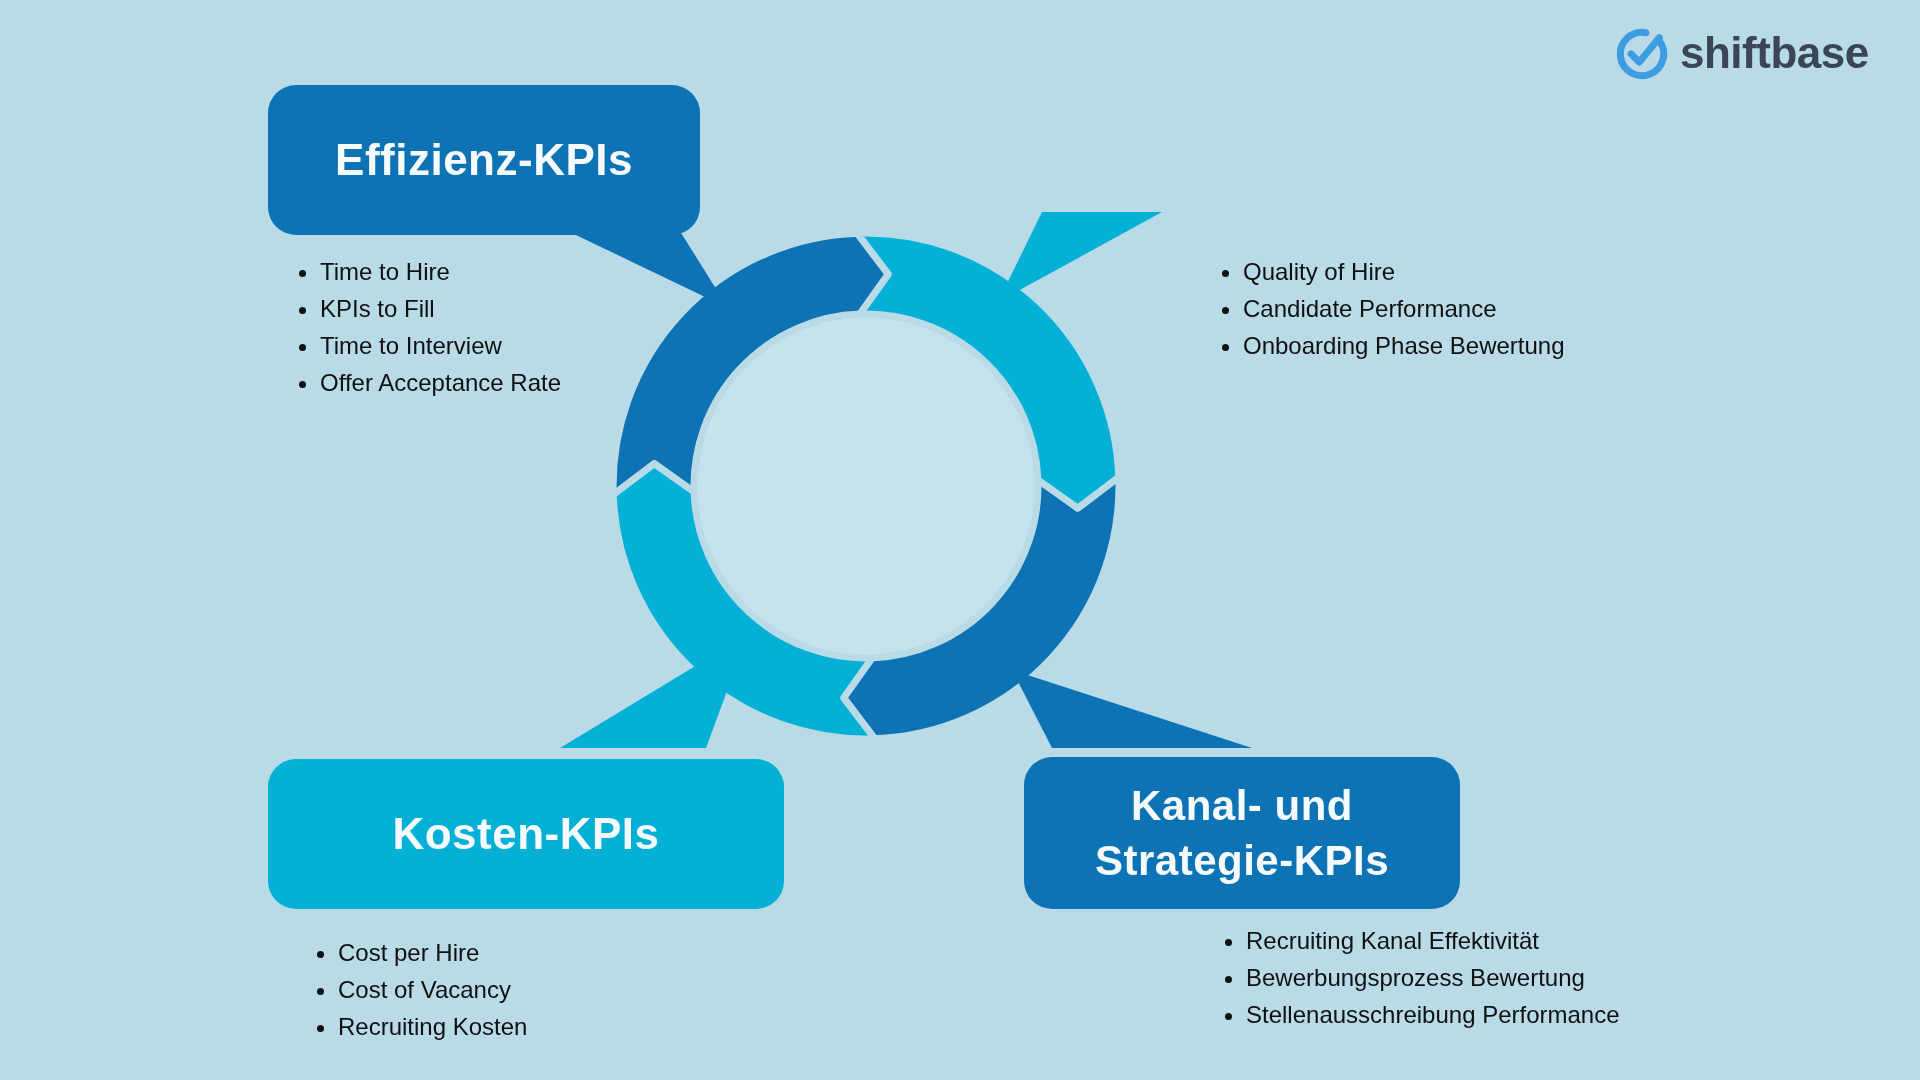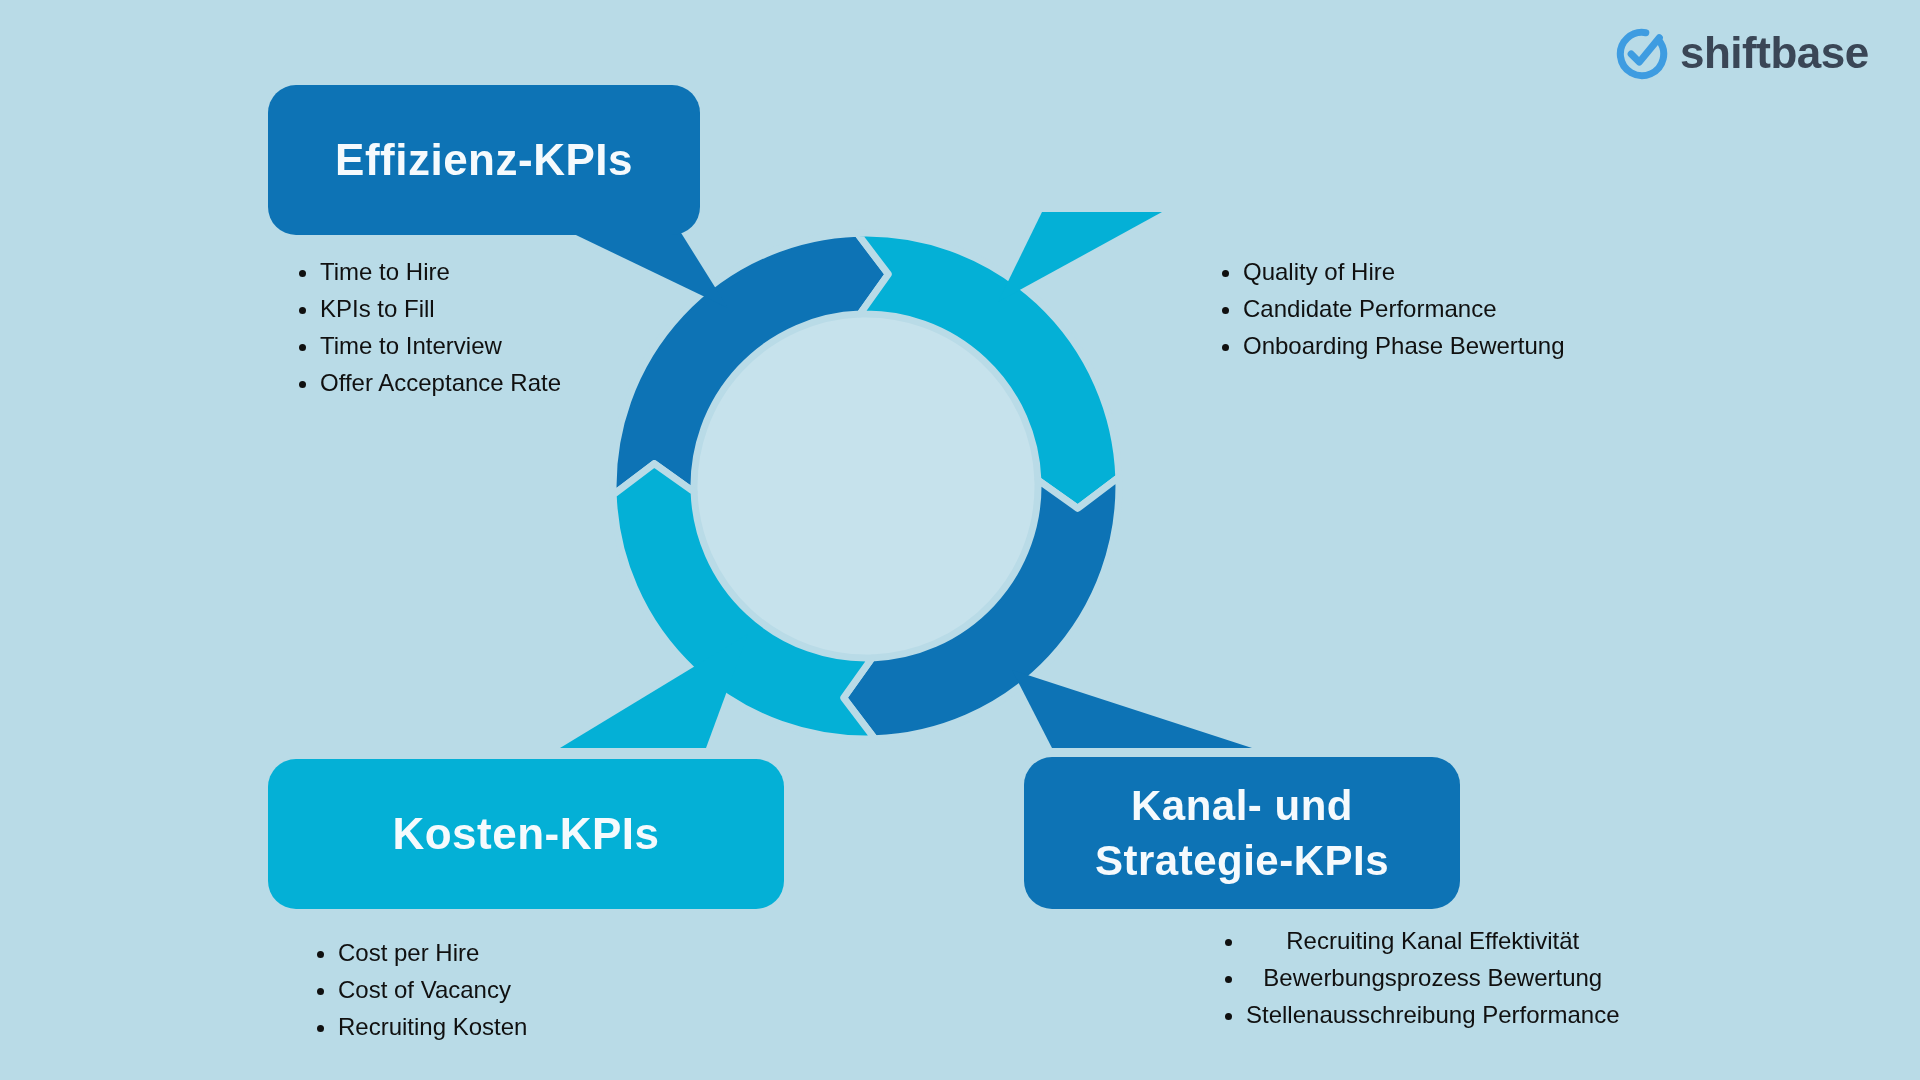--- a/index.html
+++ b/index.html
@@ -23,21 +23,21 @@
   #card-effizienz{left:268px;top:68px;width:432px;height:150px;}
   #card-qualitaets{left:1024px;top:68px;width:436px;height:150px;}
   #card-kosten{left:268px;top:742px;width:516px;height:150px;}
   #card-kanal{left:1024px;top:740px;width:436px;height:152px;}
 
   ul.kpi-list{position:absolute;list-style:disc;font-size:24px;line-height:37px;color:var(--bullet-text);
     padding-left:30px;}
   #list-effizienz{left:290px;top:253px;}
   #list-qualitaets{left:1213px;top:253px;}
   #list-kosten{left:308px;top:922px;margin-top:12px;}
-  #list-kanal{left:1216px;top:922px;text-align:center;}
+  #list-kanal{left:1216px;top:922px;}
 
   #center-label{position:absolute;left:646px;top:421px;width:440px;text-align:center;
     font-size:54px;line-height:81px;font-weight:bold;color:#0c0c0c;}
 
   #logo{position:absolute;left:1616px;top:28px;display:flex;align-items:flex-start;gap:12px;}
   #logo .logo-mark{color:var(--logo-blue);width:52px;height:52px;}
   #logo .logo-word{font-size:44px;font-weight:bold;color:var(--logo-text);letter-spacing:-0.5px;}
 </style>
 </head>
 <body>

